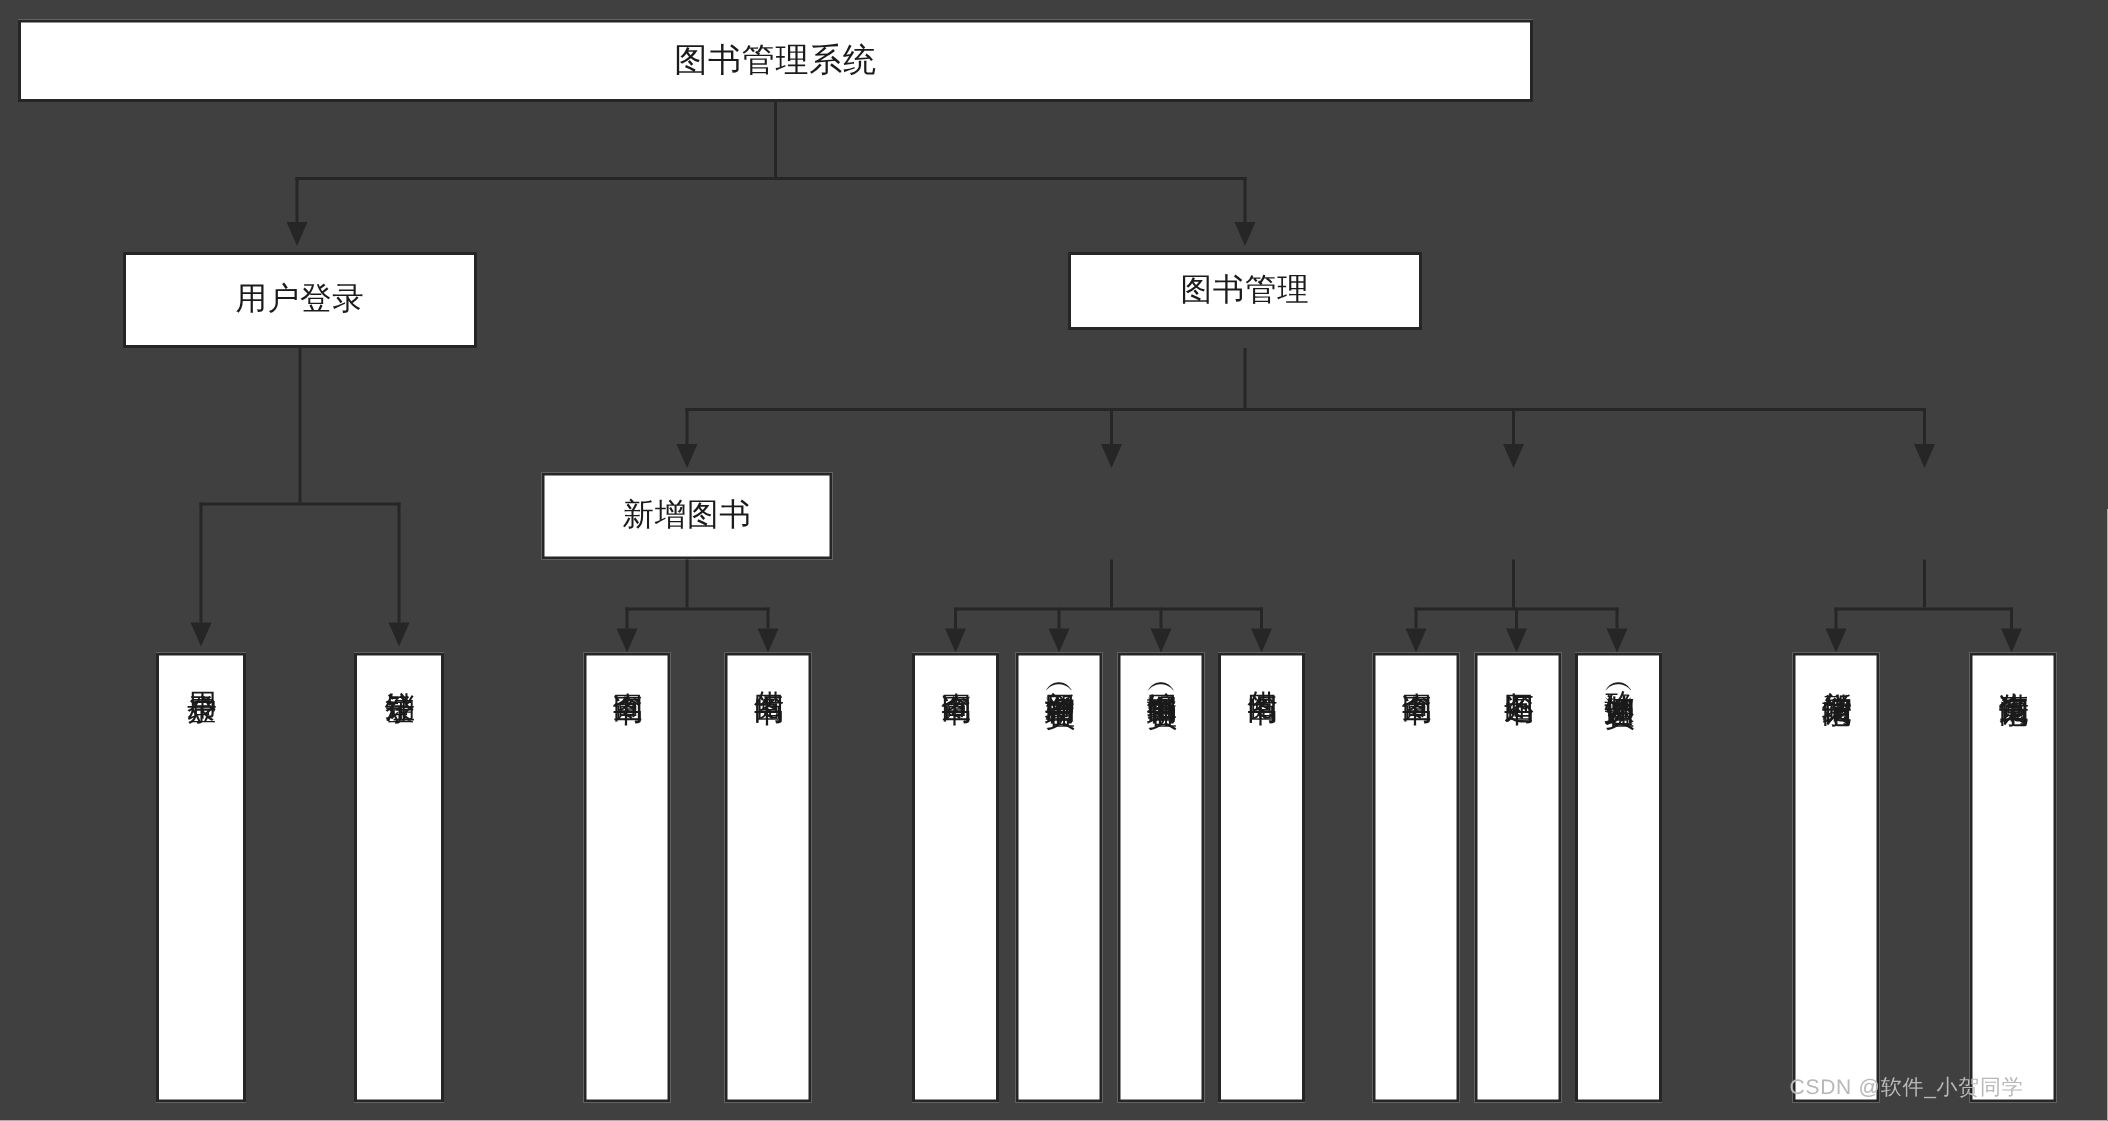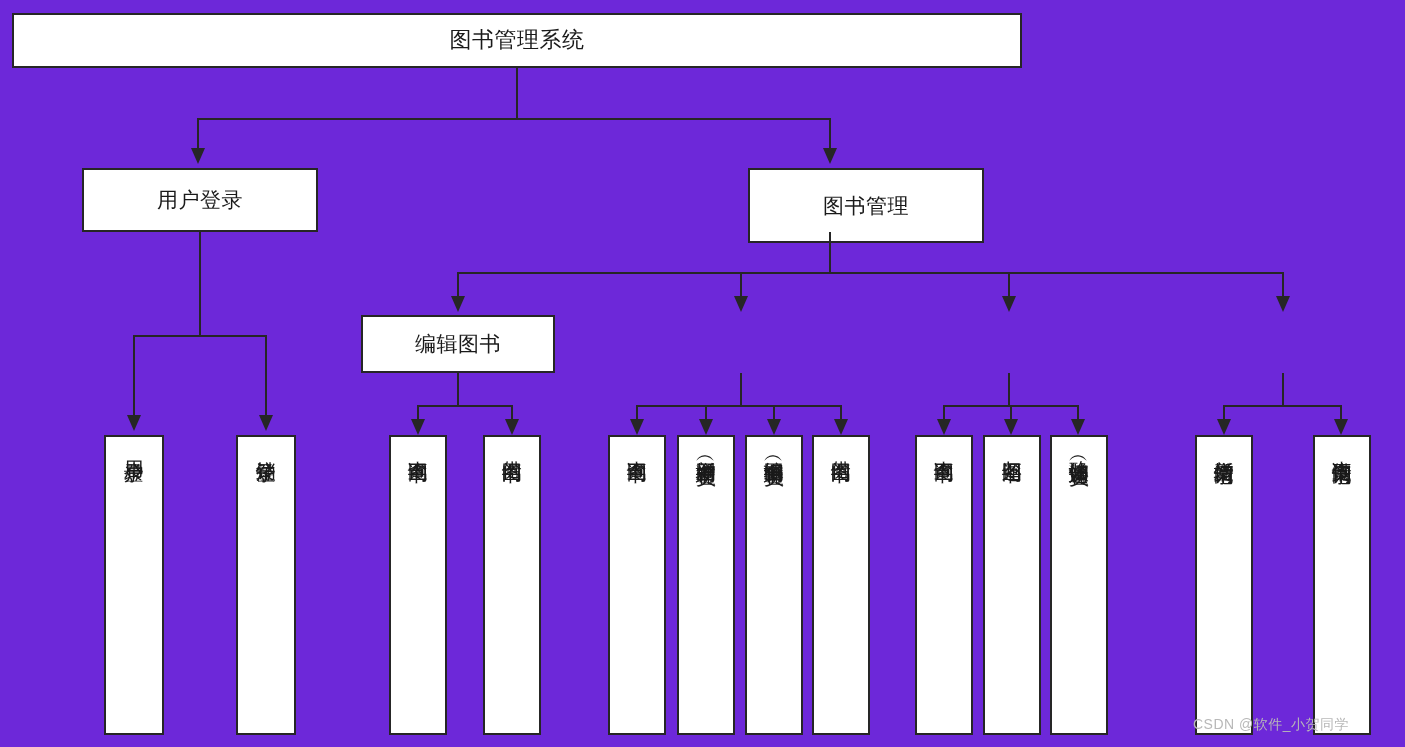--- a/index.html
+++ b/index.html
@@ -7,21 +7,21 @@
     padding: 0;
     background: #ffffff;
   }
   body {
     font-family: "Liberation Sans", "DejaVu Sans", sans-serif;
   }
   #canvas {
     position: relative;
     width: 1405px;
     height: 747px;
-    background: #6d28d9;
+    background: #404040;
     overflow: hidden;
   }
   .node {
     position: absolute;
     box-sizing: border-box;
     border: 2px solid #262626;
     background: #ffffff;
     display: flex;
     align-items: center;
     justify-content: center;
@@ -85,21 +85,21 @@
   <div class="conn h" style="left:197px; top:118px; width:634px; height:2px;"></div>
 
   <div class="conn v" style="left:197px; top:118px; width:2px; height:30px;"></div>
   <div class="arrow" style="left:191px; top:148px;"></div>
   <div class="conn v" style="left:829px; top:118px; width:2px; height:30px;"></div>
   <div class="arrow" style="left:823px; top:148px;"></div>
 
   <div class="node horiz" style="left:82px; top:168px; width:236px; height:64px;">
     <span>用户登录</span>
   </div>
-  <div class="node horiz" style="left:748px; top:168px; width:236px; height:75px;">
+  <div class="node horiz" style="left:712px; top:168px; width:236px; height:52px;">
     <span>图书管理</span>
   </div>
 
   <div class="conn v" style="left:199px; top:232px; width:2px; height:103px;"></div>
   <div class="conn h" style="left:133px; top:335px; width:134px; height:2px;"></div>
   <div class="conn v" style="left:133px; top:335px; width:2px; height:80px;"></div>
   <div class="arrow" style="left:127px; top:415px;"></div>
   <div class="conn v" style="left:265px; top:335px; width:2px; height:80px;"></div>
   <div class="arrow" style="left:259px; top:415px;"></div>
 
@@ -115,21 +115,21 @@
   <div class="conn v" style="left:457px; top:272px; width:2px; height:24px;"></div>
   <div class="arrow" style="left:451px; top:296px;"></div>
   <div class="conn v" style="left:740px; top:272px; width:2px; height:24px;"></div>
   <div class="arrow" style="left:734px; top:296px;"></div>
   <div class="conn v" style="left:1008px; top:272px; width:2px; height:24px;"></div>
   <div class="arrow" style="left:1002px; top:296px;"></div>
   <div class="conn v" style="left:1282px; top:272px; width:2px; height:24px;"></div>
   <div class="arrow" style="left:1276px; top:296px;"></div>
 
   <div class="node horiz" style="left:361px; top:315px; width:194px; height:58px;">
-    <span>编辑图书</span>
+    <span>新增图书</span>
   </div>
 
   <div class="conn v" style="left:457px; top:373px; width:2px; height:32px;"></div>
   <div class="conn h" style="left:417px; top:405px; width:96px; height:2px;"></div>
   <div class="conn v" style="left:417px; top:405px; width:2px; height:14px;"></div>
   <div class="arrow" style="left:411px; top:419px;"></div>
   <div class="conn v" style="left:511px; top:405px; width:2px; height:14px;"></div>
   <div class="arrow" style="left:505px; top:419px;"></div>
 
   <div class="node vert" style="left:389px; top:435px; width:58px; height:300px;">

